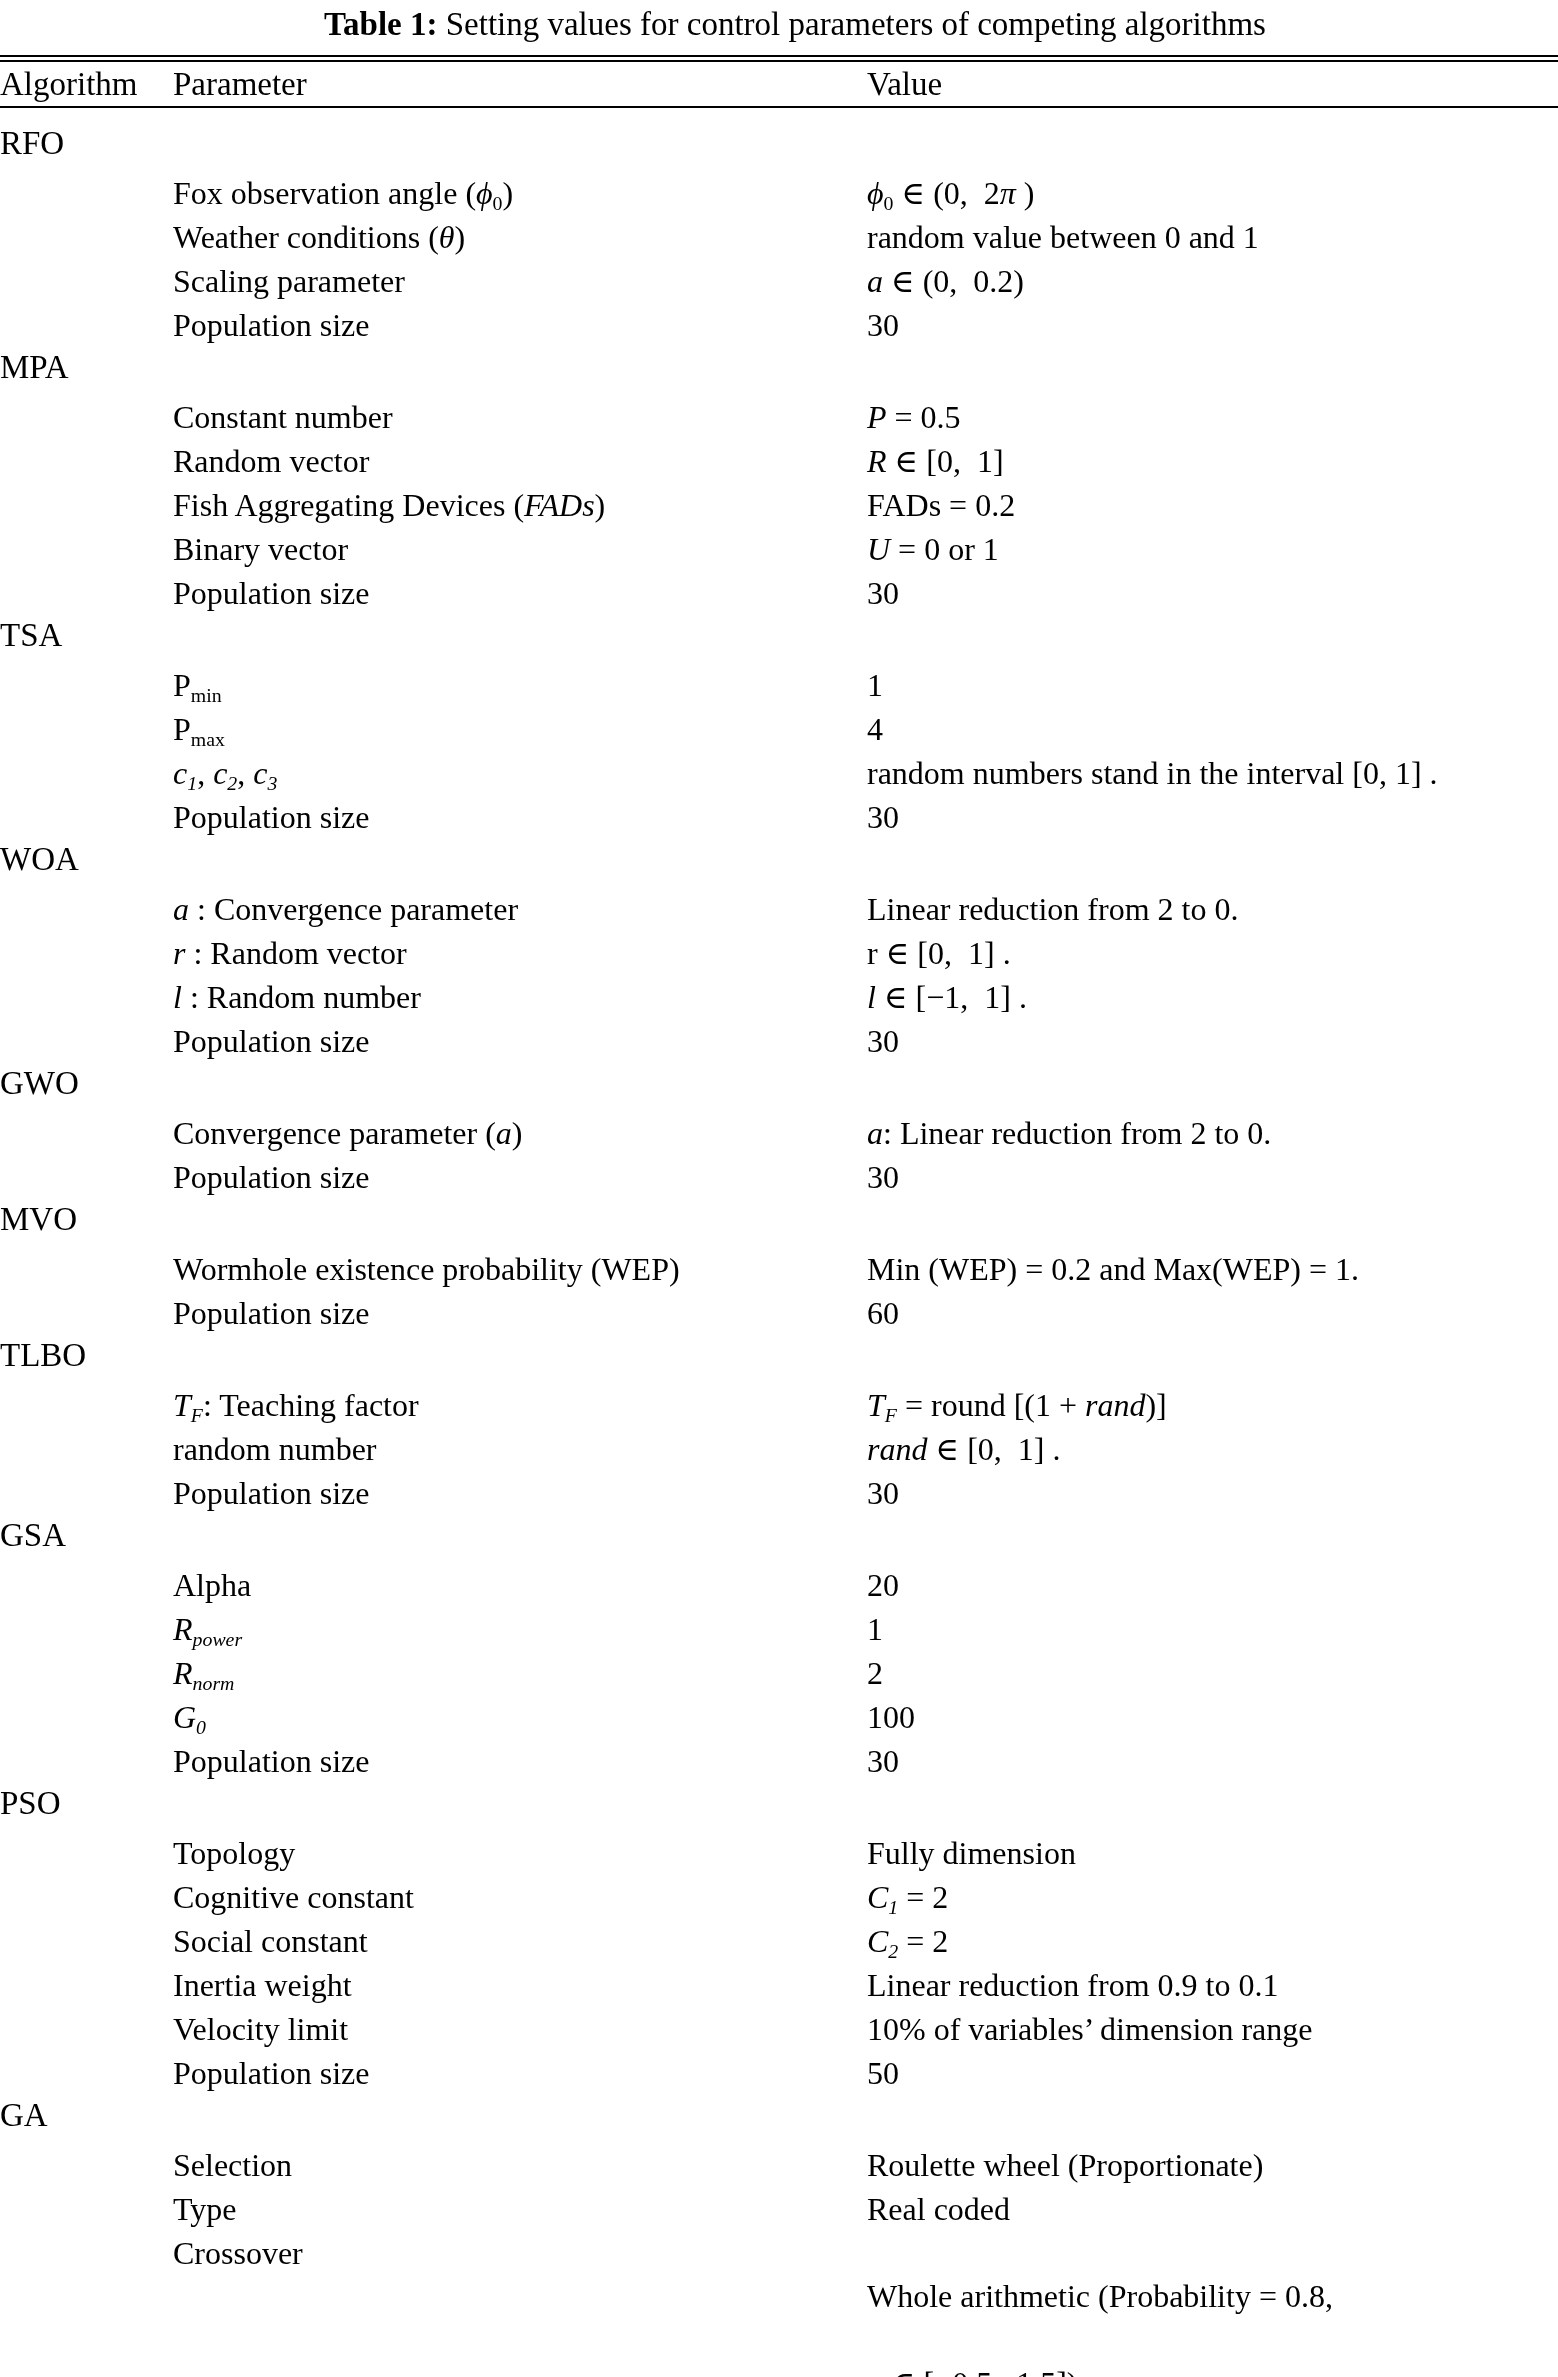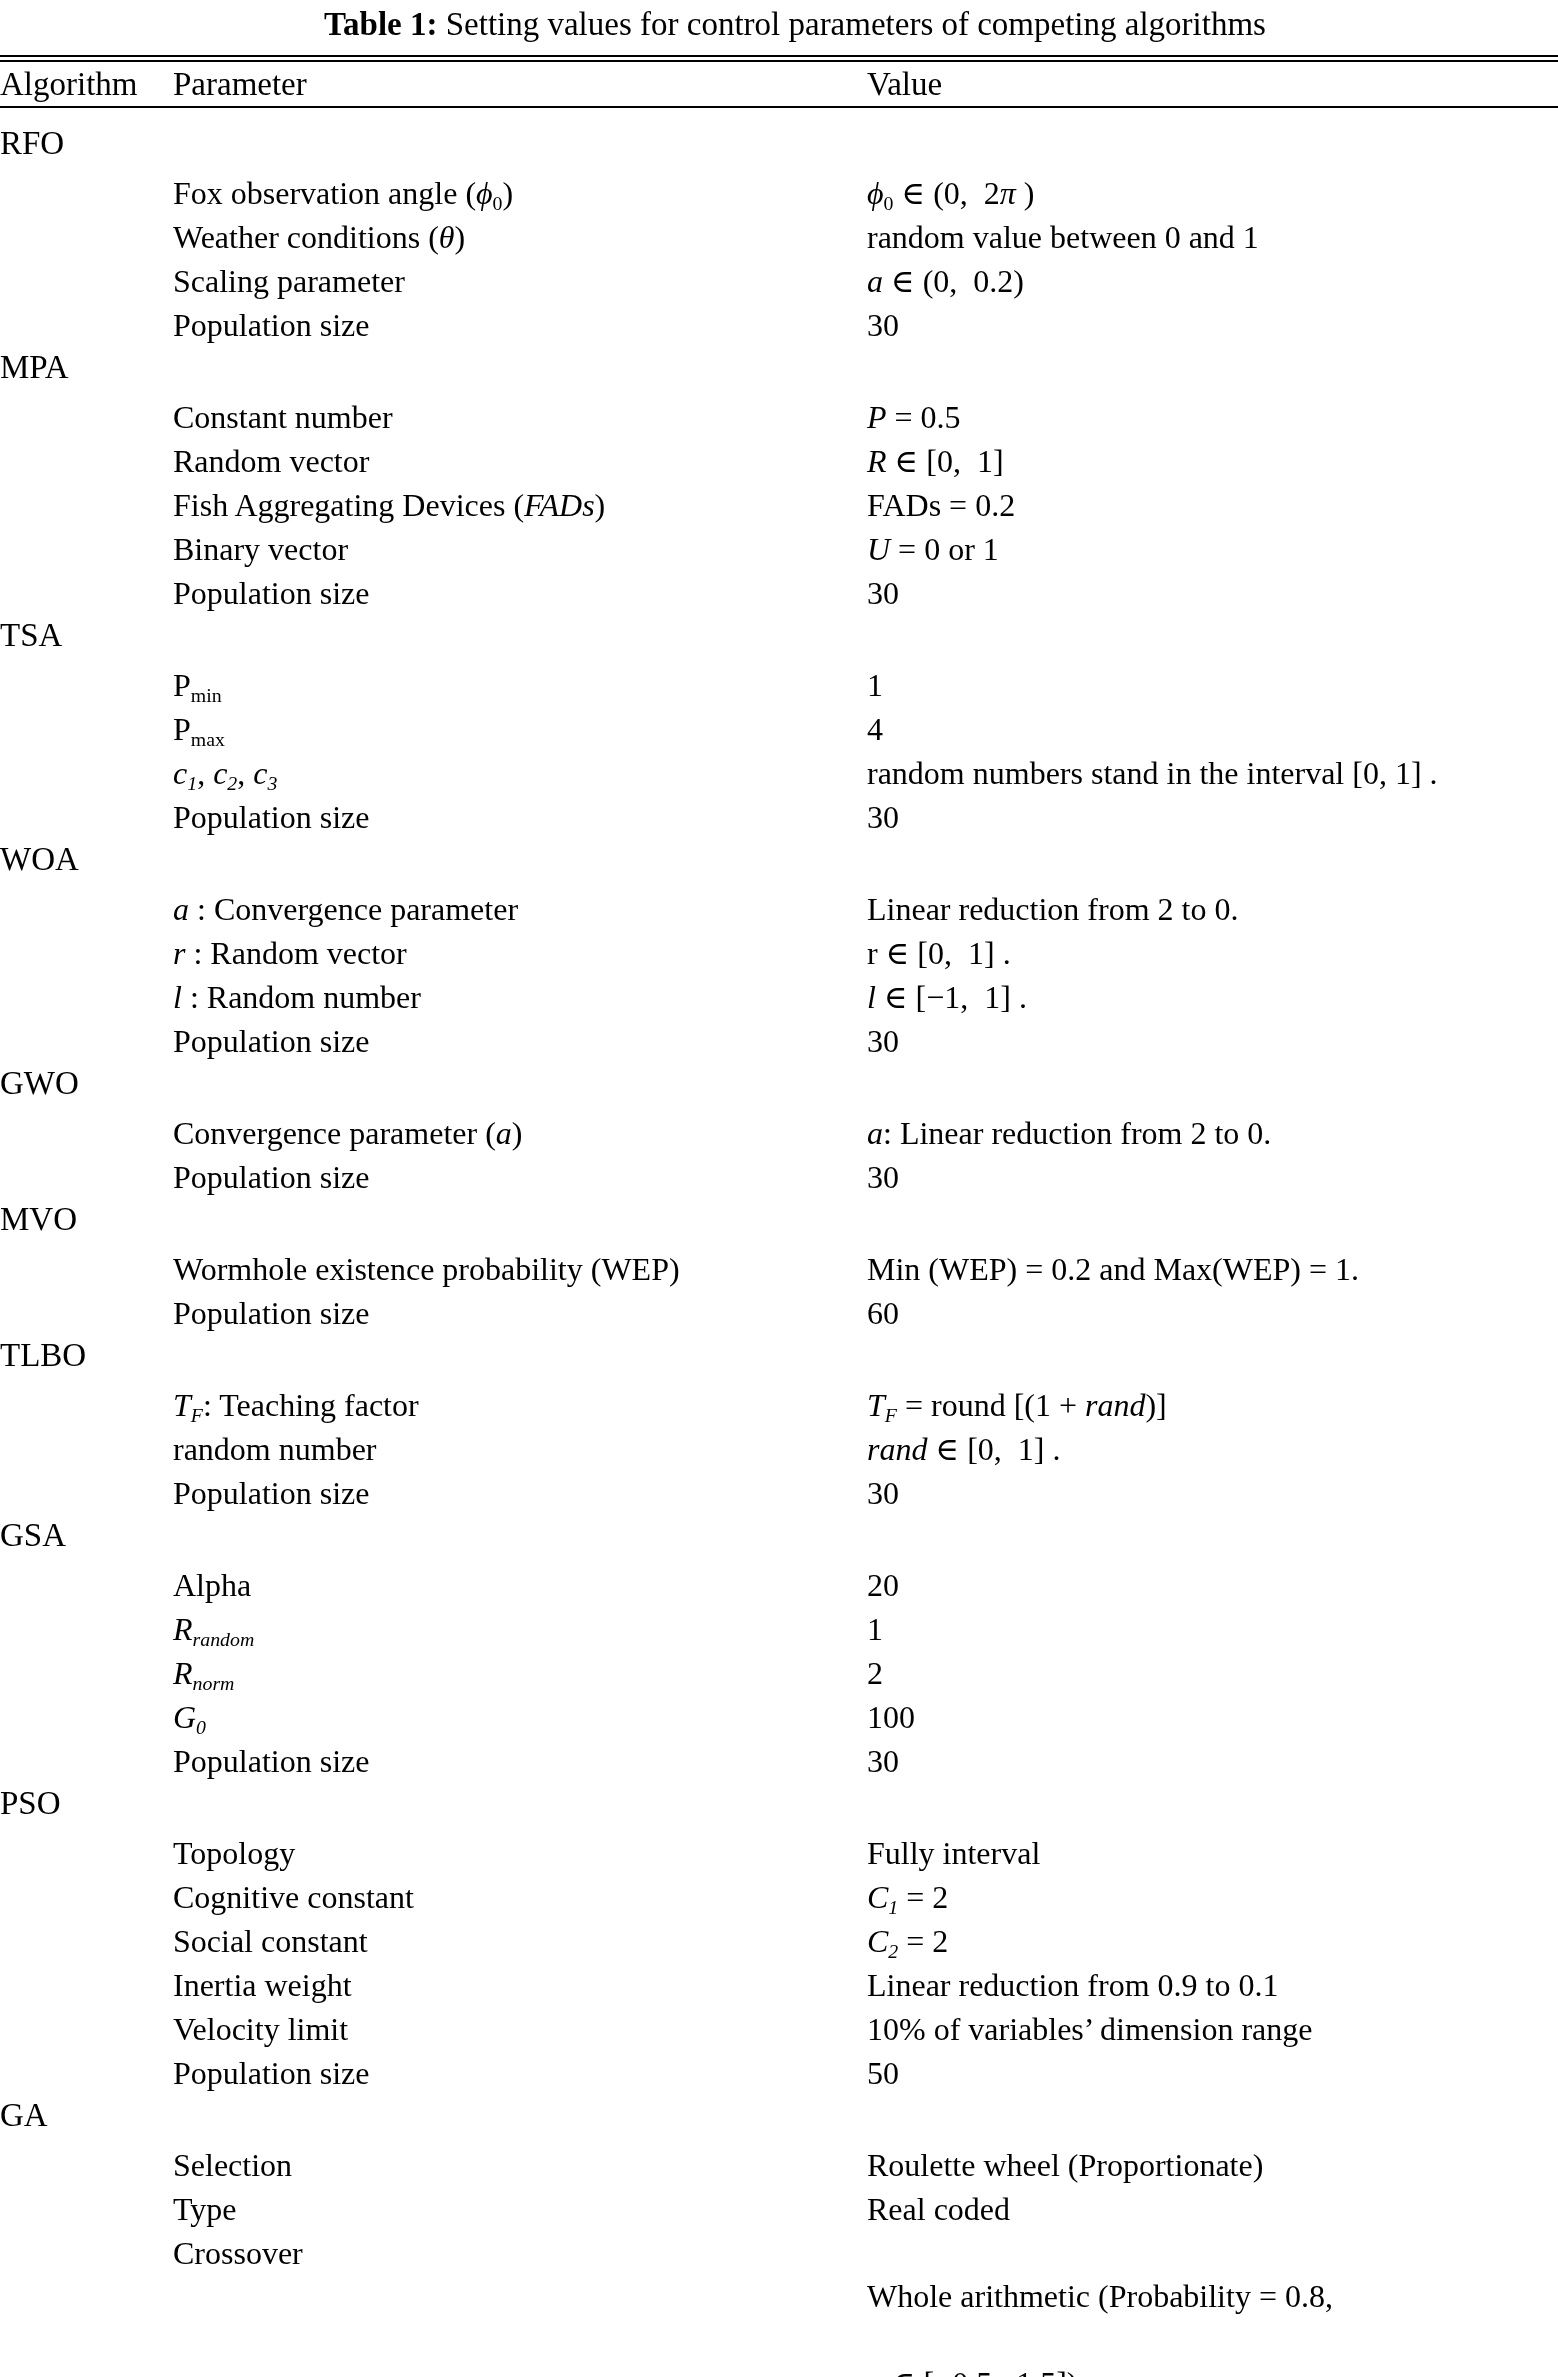--- a/index.html
+++ b/index.html
@@ -323,21 +323,21 @@
       <tr class="gap-row">
           <td colspan="3"></td>
         </tr>
       <tr>
         <td></td>
         <td class="par-cell">Alpha</td>
         <td class="val-cell">20</td>
       </tr>
       <tr>
         <td></td>
-        <td class="par-cell"><span class="mi">R</span><sub class="it-sub">random</sub></td>
+        <td class="par-cell"><span class="mi">R</span><sub class="it-sub">power</sub></td>
         <td class="val-cell">1</td>
       </tr>
       <tr>
         <td></td>
         <td class="par-cell"><span class="mi">R</span><sub class="it-sub">norm</sub></td>
         <td class="val-cell">2</td>
       </tr>
       <tr>
         <td></td>
         <td class="par-cell"><span class="mi">G</span><sub class="it-sub">0</sub></td>
@@ -353,21 +353,21 @@
         <td class="alg-cell">PSO</td>
         <td></td>
           <td></td>
       </tr>
       <tr class="gap-row">
           <td colspan="3"></td>
         </tr>
       <tr>
         <td></td>
         <td class="par-cell">Topology</td>
-        <td class="val-cell">Fully interval</td>
+        <td class="val-cell">Fully dimension</td>
       </tr>
       <tr>
         <td></td>
         <td class="par-cell">Cognitive constant</td>
         <td class="val-cell"><span class="mi">C</span><sub class="it-sub">1</sub> = 2</td>
       </tr>
       <tr>
         <td></td>
         <td class="par-cell">Social constant</td>
         <td class="val-cell"><span class="mi">C</span><sub class="it-sub">2</sub> = 2</td>

